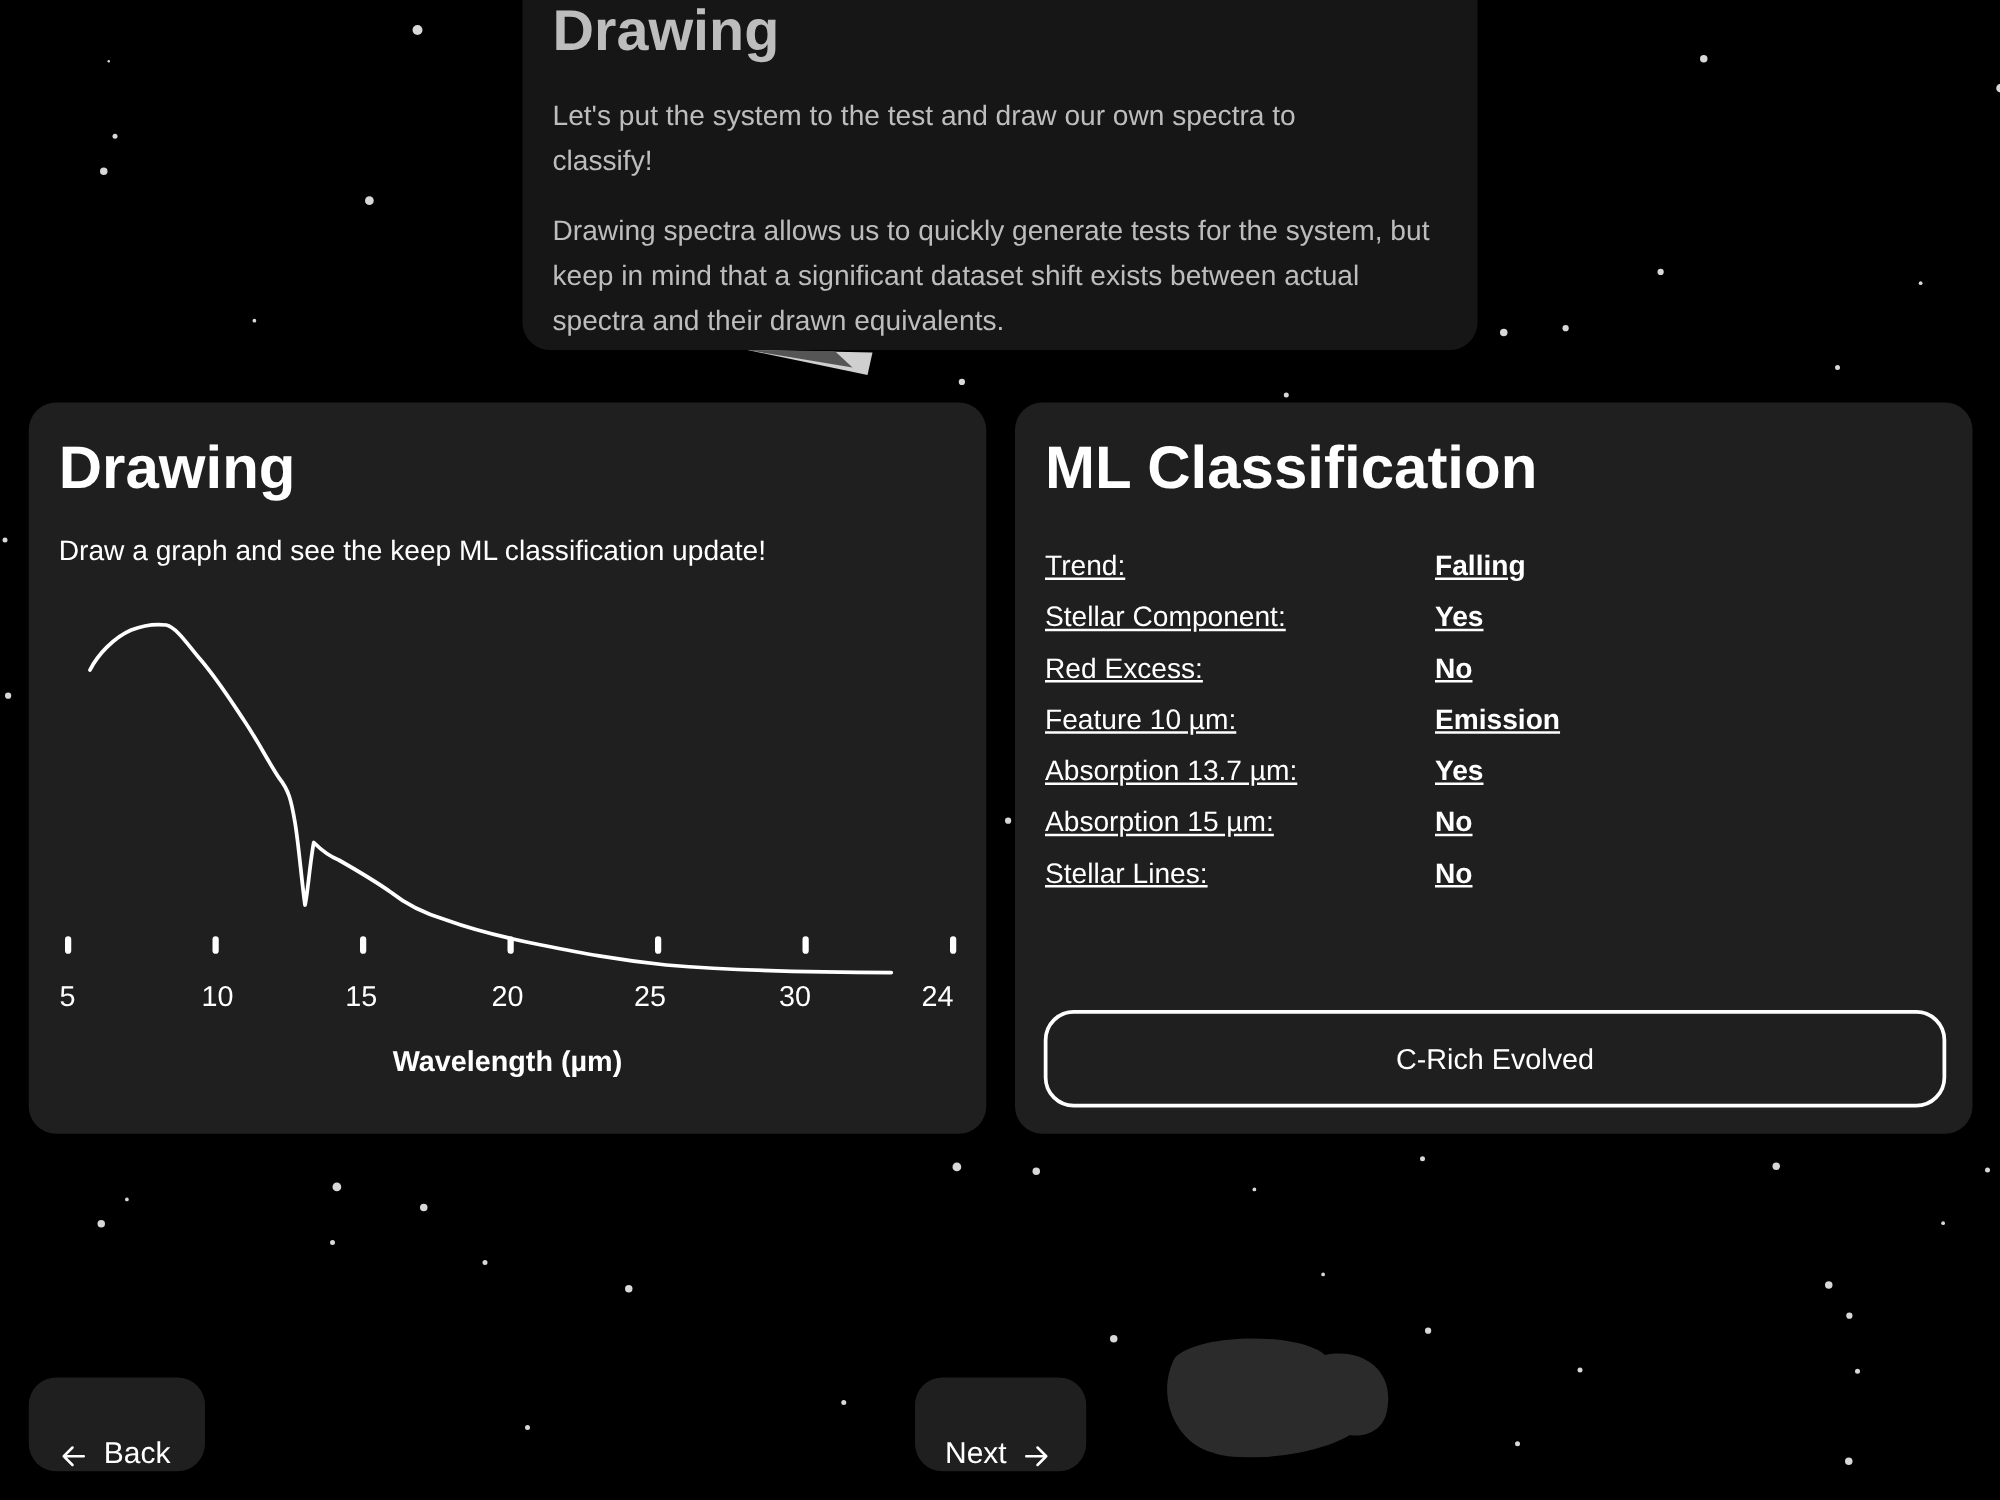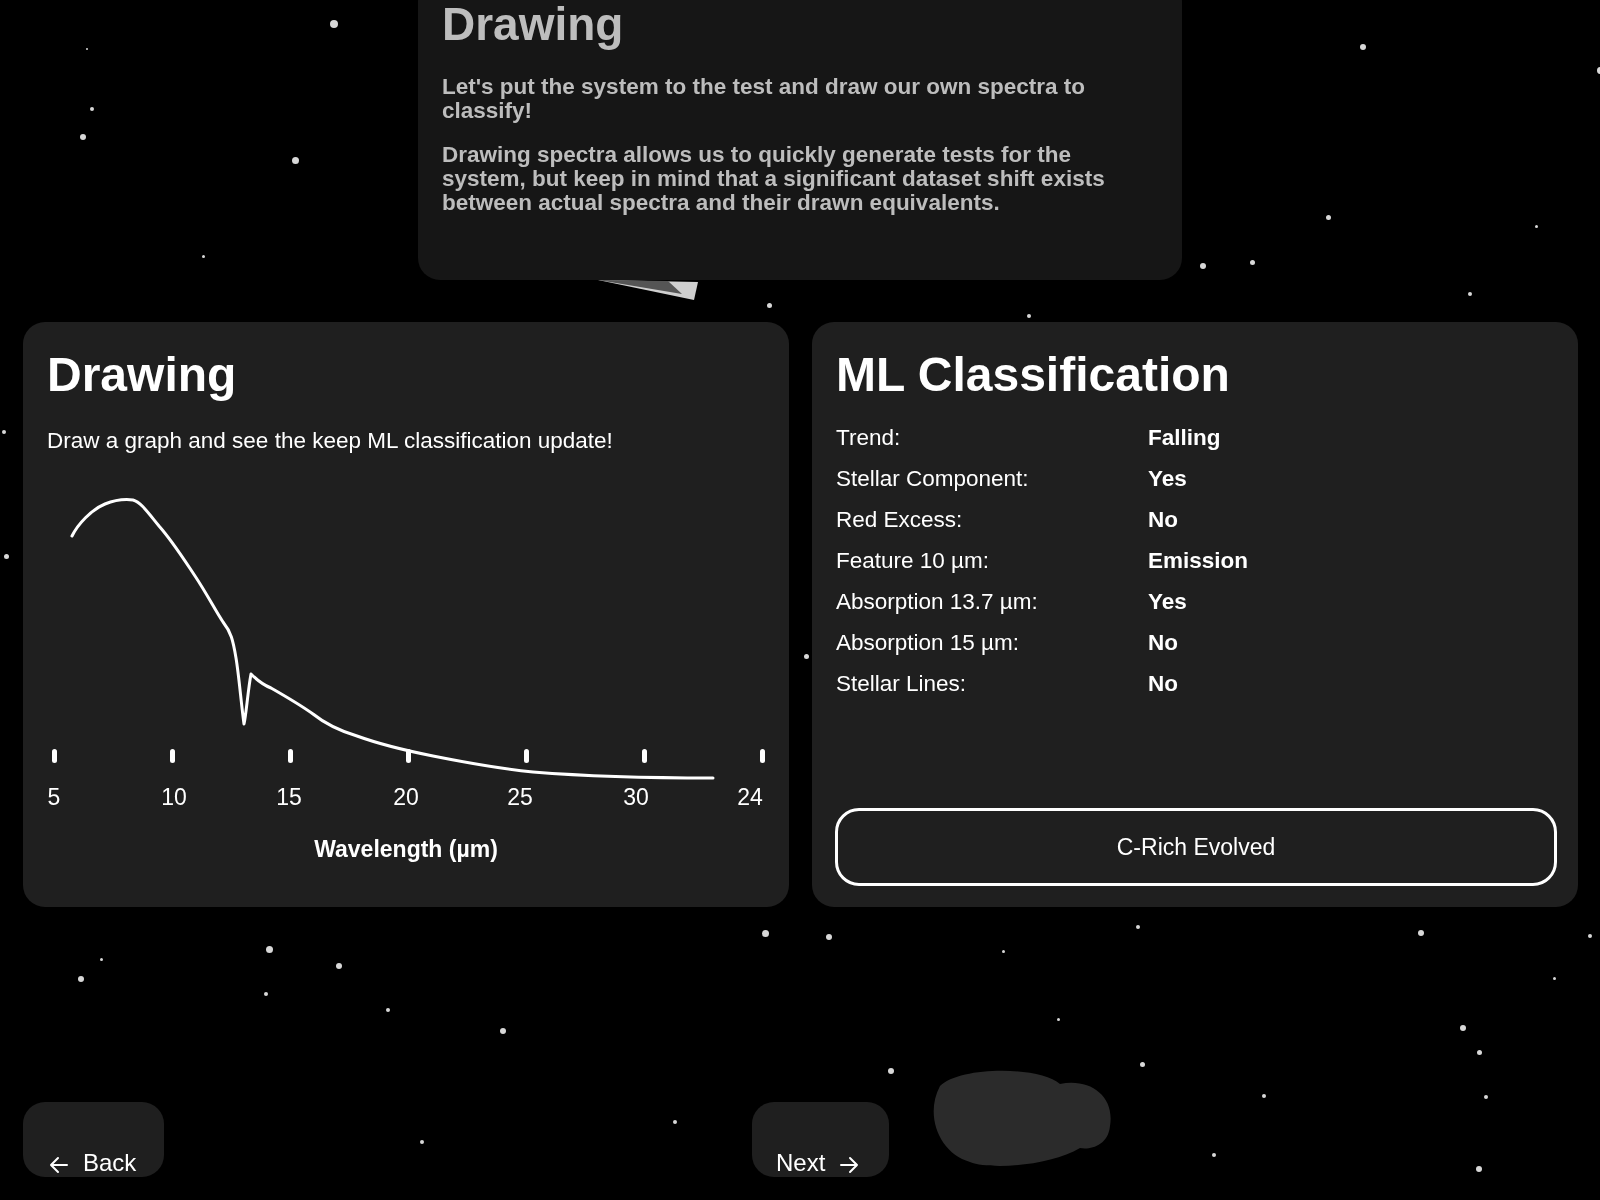--- a/index.html
+++ b/index.html
@@ -10,57 +10,57 @@
   .star { position: absolute; background: #d8d8d8; border-radius: 50%; }
 
   .asteroid { position: absolute; left: 930px; top: 1066px; width: 182px; height: 100px; }
   .debris { position: absolute; left: 598px; top: 280px; width: 104px; height: 20px; }
 
   .info-card {
     position: absolute; left: 418px; top: -20px; width: 764px; height: 300px;
     background: #161616; border-radius: 22px; padding: 20px 24px;
   }
   .info-card .title { font-size: 46px; font-weight: bold; color: #bdbdbd; line-height: 1; margin-top: 1px; }
-  .info-card p { font-size: 22.5px; color: #bdbdbd; line-height: 24px; font-weight: bold; }
+  .info-card p { font-size: 22.5px; color: #bdbdbd; line-height: 36px; }
   .info-card p.p1 { margin-top: 28px; width: 650px; }
   .info-card p.p2 { margin-top: 20px; }
 
   .panel {
     position: absolute; top: 322px; width: 766px; height: 585px;
     background: #1f1f1f; border-radius: 22px; padding: 24px 24px;
   }
   .panel.left { left: 23px; }
   .panel.right { left: 812px; }
   .panel .title { font-size: 48px; font-weight: bold; line-height: 1; margin-top: 5px; }
   .panel .subtitle { font-size: 22.5px; margin-top: 29px; }
 
   .chart { position: absolute; left: 0; top: 140px; width: 766px; height: 440px; }
   .chart svg { position: absolute; left: 0; top: 0; }
   .tick-label { position: absolute; top: 322px; font-size: 23px; transform: translateX(-50%); }
   .axis-label { position: absolute; top: 374px; left: 0; width: 766px; text-align: center; font-size: 23px; font-weight: bold; }
 
   .rows { margin-top: 26px; }
-  .row { display: flex; height: 41px; align-items: flex-start; font-size: 22.5px; }
+  .row { display: flex; height: 41px; align-items: flex-end; font-size: 22.5px; text-decoration: underline; }
   .row .lbl { width: 312px; }
   .row .val { font-weight: bold; }
 
   .result-btn {
     position: absolute; left: 23px; top: 486px; width: 722px; height: 78px;
     border: 3px solid #fff; border-radius: 24px; background: transparent;
     display: flex; align-items: center; justify-content: center;
     font-size: 23px; color: #fff; font-weight: 500;
   }
 
   .nav-btn {
     position: absolute; top: 1102px; height: 75px; background: #1f1f1f;
     border-radius: 22px; display: flex; align-items: flex-end; gap: 12px;
     font-size: 24px; color: #fff; padding: 0 24px;
   }
   .nav-btn.back { left: 23px; width: 141px; }
-  .nav-btn.next { left: 752px; width: 137px; }
+  .nav-btn.next { left: 732px; width: 137px; }
   .nav-btn svg { width: 24px; height: 24px; }
 </style>
 </head>
 <body>
 
 <div class="stars">
   <div class="star" style="left:330px;top:20px;width:8px;height:8px"></div>
   <div class="star" style="left:80px;top:134px;width:6px;height:6px"></div>
   <div class="star" style="left:292px;top:157px;width:7px;height:7px"></div>
   <div class="star" style="left:202px;top:255px;width:3px;height:3px"></div>

